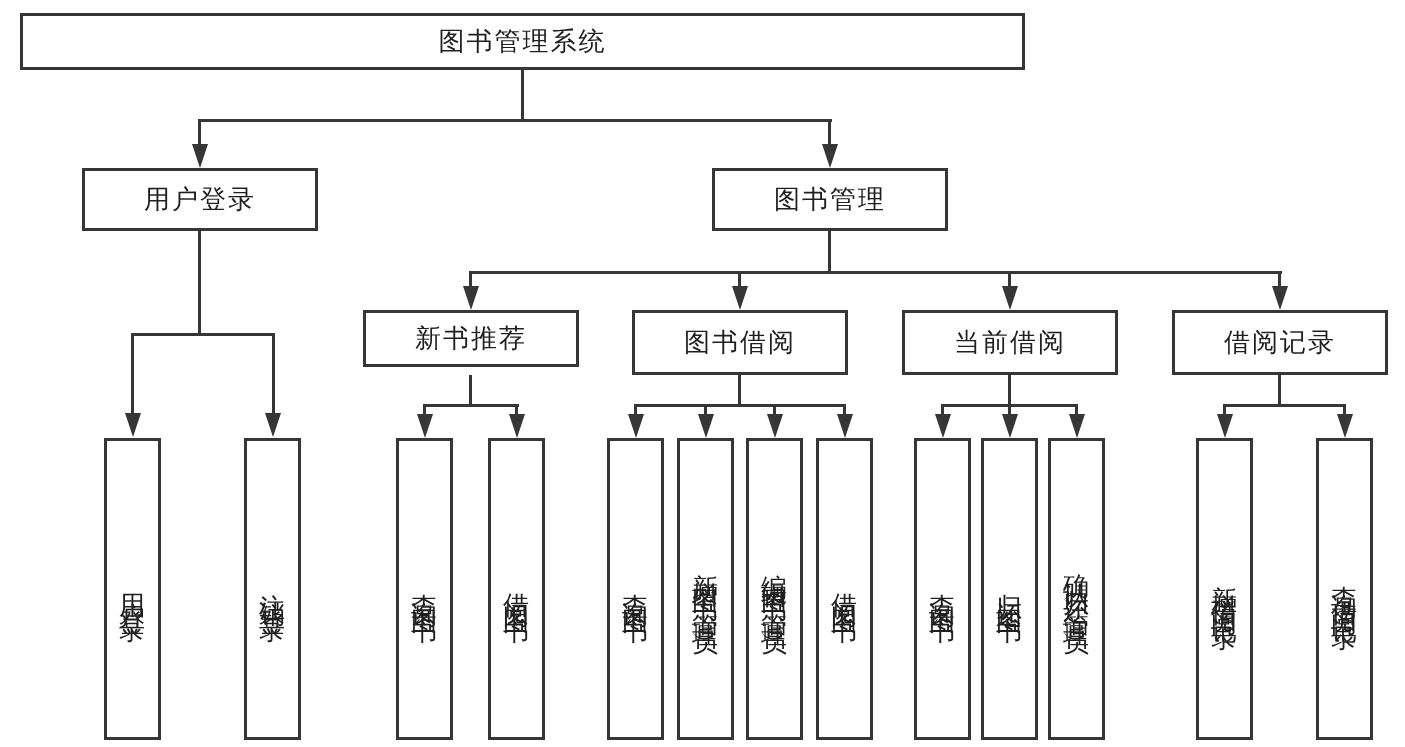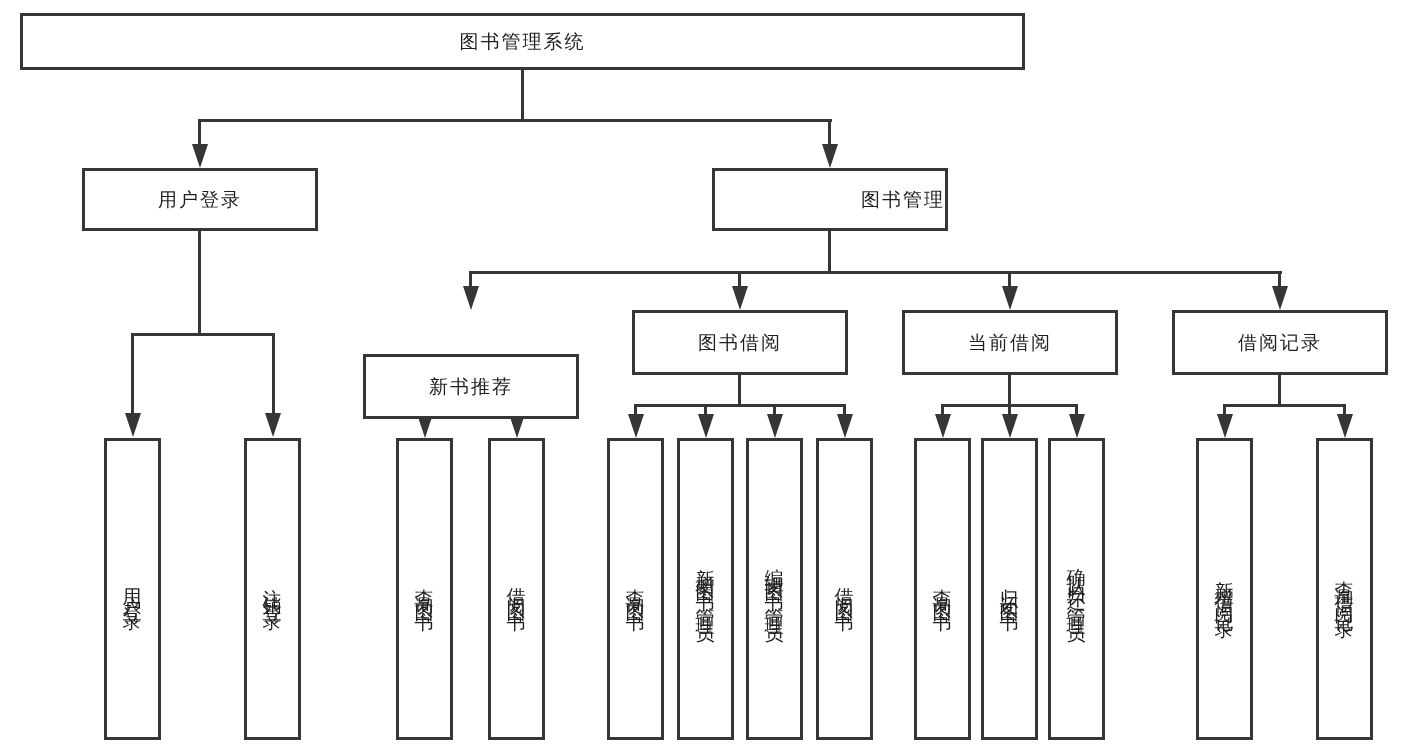--- a/index.html
+++ b/index.html
@@ -17,21 +17,21 @@
   }
   .box {
     position: absolute;
     box-sizing: border-box;
     background: #ffffff;
     border: 3px solid #363636;
     display: flex;
     align-items: center;
     justify-content: center;
     color: #1f1f1f;
-    font-size: 19px;
+    font-size: 26px;
     letter-spacing: 2px;
     z-index: 2;
   }
   .box .lbl { white-space: nowrap; }
   .leaf .lbl {
     writing-mode: vertical-rl;
     text-orientation: mixed;
     letter-spacing: 8px;
     line-height: 1;
     white-space: normal;
@@ -76,21 +76,21 @@
   <div class="hline" style="left:198px; top:119px; width:634px;"></div>
 
   <div class="vline" style="left:198px; top:119px; height:28px;"></div>
   <div class="ah" style="left:192px; top:144px;"></div>
   <div class="vline" style="left:828px; top:119px; height:28px;"></div>
   <div class="ah" style="left:822px; top:144px;"></div>
 
   <div class="box" style="left:82px; top:168px; width:236px; height:63px;">
     <span class="lbl">用户登录</span>
   </div>
-  <div class="box" style="left:712px; top:168px; width:236px; height:63px;justify-content:flex-end;">
+  <div class="box" style="left:712px; top:168px; width:236px; height:63px;">
     <span class="lbl">图书管理</span>
   </div>
 
   <div class="vline" style="left:198px; top:231px; height:104px;"></div>
   <div class="hline" style="left:131px; top:333px; width:144px;"></div>
   <div class="vline" style="left:131px; top:333px; height:84px;"></div>
   <div class="ah" style="left:125px; top:413px;"></div>
   <div class="vline" style="left:272px; top:333px; height:84px;"></div>
   <div class="ah" style="left:265px; top:413px;"></div>
 
@@ -98,21 +98,21 @@
   <div class="hline" style="left:469px; top:271px; width:813px;"></div>
   <div class="vline" style="left:469px; top:271px; height:18px;"></div>
   <div class="ah" style="left:463px; top:286px;"></div>
   <div class="vline" style="left:738px; top:271px; height:18px;"></div>
   <div class="ah" style="left:732px; top:286px;"></div>
   <div class="vline" style="left:1008px; top:271px; height:18px;"></div>
   <div class="ah" style="left:1002px; top:286px;"></div>
   <div class="vline" style="left:1278px; top:271px; height:18px;"></div>
   <div class="ah" style="left:1272px; top:286px;"></div>
 
-  <div class="box" style="left:363px; top:310px; width:216px; height:65px;margin-top:44px;">
+  <div class="box" style="left:363px; top:310px; width:216px; height:57px;">
     <span class="lbl">新书推荐</span>
   </div>
   <div class="box" style="left:632px; top:310px; width:216px; height:65px;">
     <span class="lbl">图书借阅</span>
   </div>
   <div class="box" style="left:902px; top:310px; width:216px; height:65px;">
     <span class="lbl">当前借阅</span>
   </div>
   <div class="box" style="left:1172px; top:310px; width:216px; height:65px;">
     <span class="lbl">借阅记录</span>

